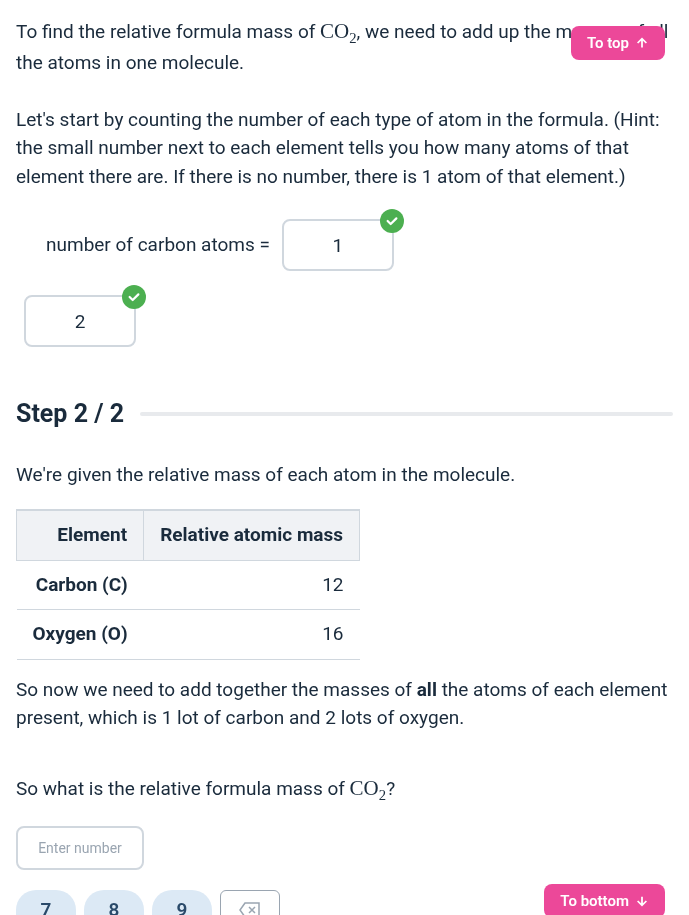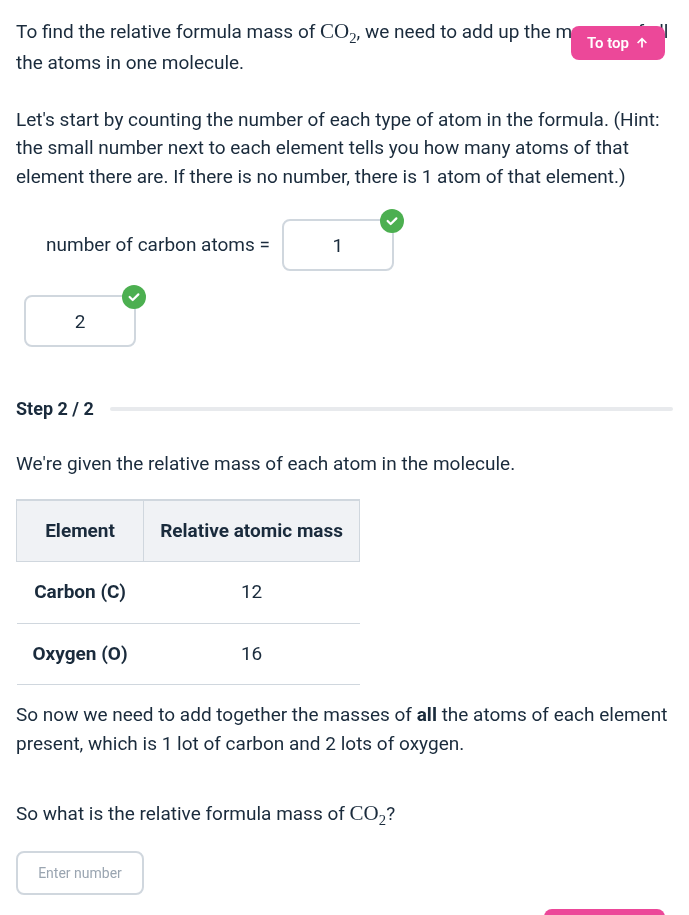--- a/index.html
+++ b/index.html
@@ -74,40 +74,40 @@
     }
     .step-header {
       display: flex;
       align-items: center;
       margin-top: 48px;
       margin-bottom: 28px;
       gap: 16px;
     }
     .step-title {
       font-weight: 700;
-      font-size: 18px;
+      font-size: 25px;
       color: #1a2b3c;
       white-space: nowrap;
     }
     .step-line {
       flex: 1;
       height: 4px;
       background: #e8eaed;
       border-radius: 2px;
     }
     .given-text {
       margin-bottom: 20px;
     }
     table {
       border-collapse: collapse;
       margin-bottom: 16px;
     }
     th, td {
-      padding: 16px 16px;
-      text-align: center;
+      padding: 10px 16px;
+      text-align: right;
       border: 1px solid #d0d7de;
     }
     th {
       background: #f0f2f5;
       font-weight: 700;
       border-top: 2px solid #d0d7de;
     }
     td {
       border-left: none;
       border-right: none;

